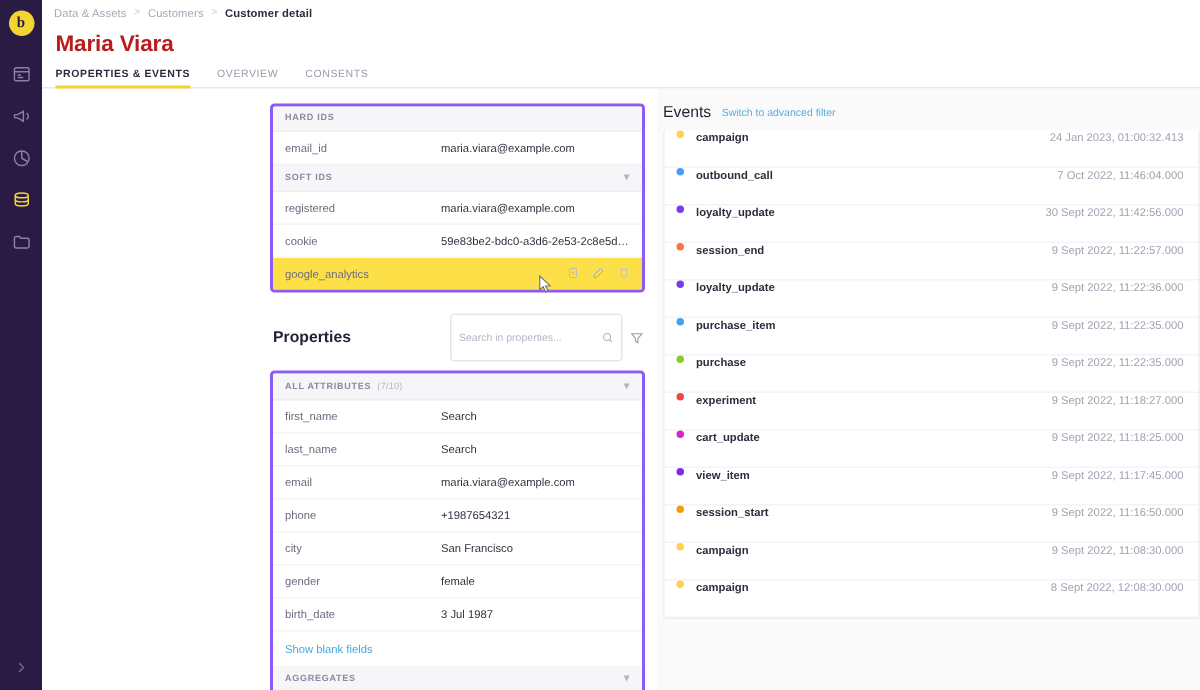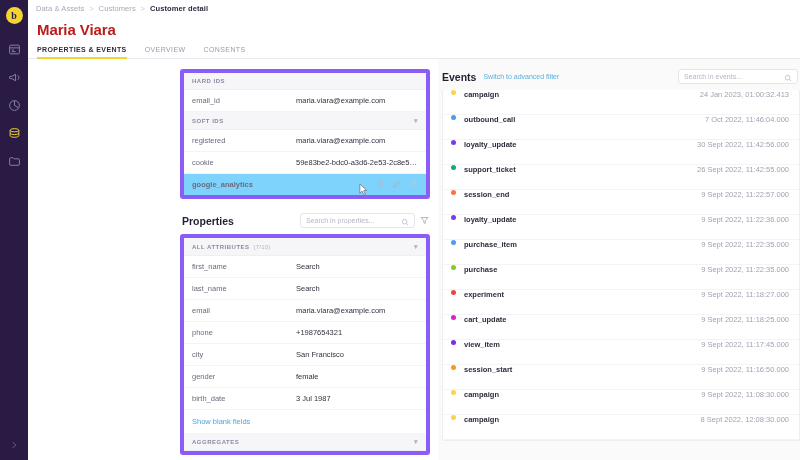--- a/index.html
+++ b/index.html
@@ -70,21 +70,21 @@
     padding: 0;
   }
   .col-left  { width: 148px; background: #ffffff; flex: 0 0 148px; }
   .col-mid   { width: 262px; flex: 0 0 262px; background: #ffffff; padding: 10px 8px 0 4px; overflow: hidden; }
   .col-right { flex: 1; background: #fafafb; padding: 10px 0 0 4px; overflow: hidden; position: relative; }
 
   .section-title { font-size: 10.5px; font-weight: bold; color: #241f33; margin: 0 0 6px 2px; }
 
   .card {
     background: #ffffff;
-    border: 4px solid #8b5cf6;
+    border: 2px solid #8b5cf6;
     border-radius: 3px;
     overflow: hidden;
   }
   .grouphdr {
     background: #f6f6f9; padding: 5px 8px;
     font-size: 6px; letter-spacing: .5px; color: #8b88a0; font-weight: bold;
     display: flex; align-items: center; justify-content: space-between;
     border-bottom: 1px solid #efeef3;
   }
   .grouphdr .cnt { font-weight: normal; color: #b5b2c2; letter-spacing: .2px; margin-left: 4px; }
@@ -93,47 +93,47 @@
 
   .row {
     display: flex; align-items: center;
     padding: 6px 8px; font-size: 7.5px;
     border-bottom: 1px solid #f4f3f7;
     position: relative;
   }
   .row:last-child { border-bottom: none; }
   .row .k { color: #6d6a7d; width: 104px; flex: 0 0 104px; }
   .row .v { color: #33303f; overflow: hidden; white-space: nowrap; text-overflow: ellipsis; }
-  .row.hovered { background: #7dd3fc; font-weight: bold; }
+  .row.hovered { background: #fde047; }
   .row-actions { position: absolute; right: 8px; display: flex; gap: 9px; align-items: center; }
 
   .search-wrap { display: flex; align-items: center; gap: 4px; }
   .searchbox {
     display: flex; align-items: center; gap: 4px;
     border: 1px solid #e6e5ec; border-radius: 3px;
-    height: 15px; padding: 0 5px; background: #fff;
+    height: 32px; padding: 0 5px; background: #fff;
     min-width: 110px;
   }
   .searchbox input {
     border: none; outline: none; font-size: 7px; color: #9a97a8;
     font-family: "Liberation Sans", sans-serif; width: 100%; background: transparent;
   }
   .searchbox input::placeholder { color: #b8b5c4; }
 
   .props-head {
     display: flex; align-items: center; justify-content: space-between;
     margin-bottom: 6px;
   }
   .filter-ic { width: 11px; height: 11px; display:flex; align-items:center; justify-content:center; }
 
   .showblank { font-size: 7.5px; color: #4aa8e0; padding: 7px 8px; cursor: pointer; }
 
   
   .events-head { display: flex; align-items: center; margin-bottom: 6px; padding-right: 2px; }
-  .events-title { font-size: 10.5px; font-weight: bold; color: #241f33; }
+  .events-title { font-size: 10.5px; font-weight: normal; color: #241f33; }
   .adv-filter { font-size: 7px; color: #5aaede; margin-left: 7px; cursor: pointer; }
   .events-search {
     margin-left: auto; display:flex; align-items:center; gap: 4px;
     border: 1px solid #e6e5ec; border-radius: 3px; height: 15px;
     padding: 0 5px; background: #fff; width: 120px;
   }
   .events-search input {
     border: none; outline: none; font-size: 7px; color: #9a97a8;
     font-family: "Liberation Sans", sans-serif; width: 100%; background: transparent;
   }
@@ -345,51 +345,37 @@
               </span>
             <span class="caret">▾</span>
           </div>
         </div>
       </div>
 
       <div class="col-right">
         <div class="events-head">
           <span class="events-title">Events</span>
           <span class="adv-filter">Switch to advanced filter</span>
-          <div class="events-search">
-            <input type="text" value="" placeholder="Search in events..." style="">
-            <span>
-              <svg width="8" height="8" viewBox="0 0 24 24" fill="none" stroke="#b5b2c2" stroke-width="2.2">
-                <circle cx="11" cy="11" r="7"></circle>
-                  <line x1="16.5" y1="16.5" x2="21" y2="21"></line>
-              </svg>
-            </span>
-          </div>
         </div>
 
         <div class="events-card" id="events-list">
             <div class="ev-row">
               <span class="ev-dot" style="background: rgb(252, 211, 77);"></span>
               <span class="ev-name">campaign</span>
               <span class="ev-time">24 Jan 2023, 01:00:32.413</span>
             </div>
             <div class="ev-row">
               <span class="ev-dot" style="background: rgb(74, 157, 240);"></span>
               <span class="ev-name">outbound_call</span>
               <span class="ev-time">7 Oct 2022, 11:46:04.000</span>
             </div>
             <div class="ev-row">
               <span class="ev-dot" style="background: rgb(124, 58, 237);"></span>
               <span class="ev-name">loyalty_update</span>
               <span class="ev-time">30 Sept 2022, 11:42:56.000</span>
-            </div>
-            <div class="ev-row">
-              <span class="ev-dot" style="background: rgb(22, 168, 120);"></span>
-              <span class="ev-name">support_ticket</span>
-              <span class="ev-time">26 Sept 2022, 11:42:55.000</span>
             </div>
             <div class="ev-row">
               <span class="ev-dot" style="background: rgb(249, 116, 64);"></span>
               <span class="ev-name">session_end</span>
               <span class="ev-time">9 Sept 2022, 11:22:57.000</span>
             </div>
             <div class="ev-row">
               <span class="ev-dot" style="background: rgb(124, 58, 237);"></span>
               <span class="ev-name">loyalty_update</span>
               <span class="ev-time">9 Sept 2022, 11:22:36.000</span>

